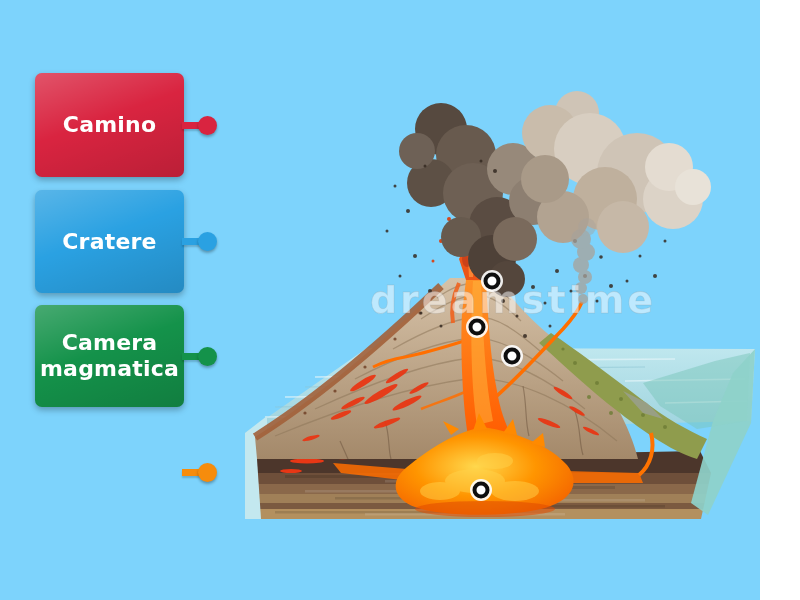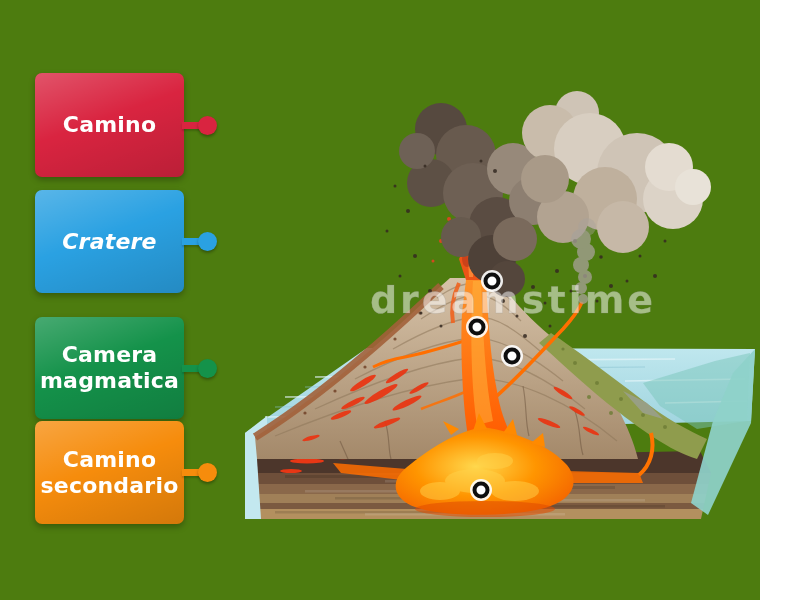--- a/index.html
+++ b/index.html
@@ -1,40 +1,40 @@
 <!DOCTYPE html>
 <html><head>
 <meta charset="utf-8">
 <style>
   html,body{margin:0;padding:0;}
   body{width:800px;height:600px;background:#ffffff;overflow:hidden;
        font-family:"DejaVu Sans","Liberation Sans",sans-serif;position:relative;}
-  #stage{position:absolute;inset:0;width:760px;height:600px;background:#4d7c0f;}
+  #stage{position:absolute;inset:0;width:760px;height:600px;background:#7dd3fc;}
 
   
   .label-row{position:absolute;left:35px;width:190px;}
   .label-box{
     position:absolute;left:0;top:0;width:149px;height:100%;
     background:var(--c);border-radius:7px;
     display:flex;align-items:center;justify-content:center;text-align:center;
     color:#fff;font-weight:bold;font-size:22px;line-height:1.18;
     padding:0 4px;box-sizing:border-box;letter-spacing:.2px;
     box-shadow:0 3px 6px rgba(0,0,0,.28);
   }
   .label-box::before{content:"";position:absolute;inset:0;border-radius:inherit;
     background:linear-gradient(160deg,rgba(255,255,255,.22),rgba(255,255,255,0) 45%,rgba(0,0,0,.14));
     pointer-events:none;}
   .label-box span{position:relative;}
   .stem{position:absolute;left:147px;top:50%;width:18px;height:7px;margin-top:-3.5px;
     background:var(--c);box-shadow:0 2px 2px rgba(0,0,0,.18);}
   .dot{position:absolute;left:163px;top:50%;width:19px;height:19px;margin-top:-9.5px;
     border-radius:50%;background:var(--c);box-shadow:0 2px 3px rgba(0,0,0,.3);}
   #row-0{top:73px;height:104px;}
-  #row-1{top:190px;height:103px;font-style:italic;}
-  #row-2{top:317px;height:102px;}
+  #row-1{top:190px;height:103px;}
+  #row-2{top:305px;height:102px;}
   #row-3{top:421px;height:103px;}
 
   
   #volcano-figure{position:absolute;left:245px;top:91px;width:512px;height:428px;}
   #volcano-figure svg{position:absolute;inset:0;}
   .marker{position:absolute;width:9px;height:9px;border:4px solid #0e0e0e;background:#fff;
     border-radius:50%;transform:translate(-50%,-50%);
     box-shadow:0 0 0 2.5px rgba(255,255,255,.9);}
   .watermark-text{font-weight:bold;letter-spacing:3px;}
 </style>
@@ -61,23 +61,20 @@
 
   <div class="label-row" id="row-2" style="--c: #14924a;">
     <div class="label-box">
       <span>Camera magmatica</span>
     </div>
     <div class="stem"></div>
     <div class="dot"></div>
   </div>
 
   <div class="label-row" id="row-3" style="--c: #f68c0c;">
-    <div class="label-box">
-      <span>Camino secondario</span>
-    </div>
     <div class="stem"></div>
     <div class="dot"></div>
   </div>
 
   <div id="volcano-figure">
     <svg viewBox="0 0 512 428" width="512" height="428">
       <defs>
         <linearGradient id="waterG" x1="0" y1="0" x2="0" y2="1">
           <stop offset="0" stop-color="#bfe7ee"></stop>
             <stop offset="1" stop-color="#9ed3de"></stop>

